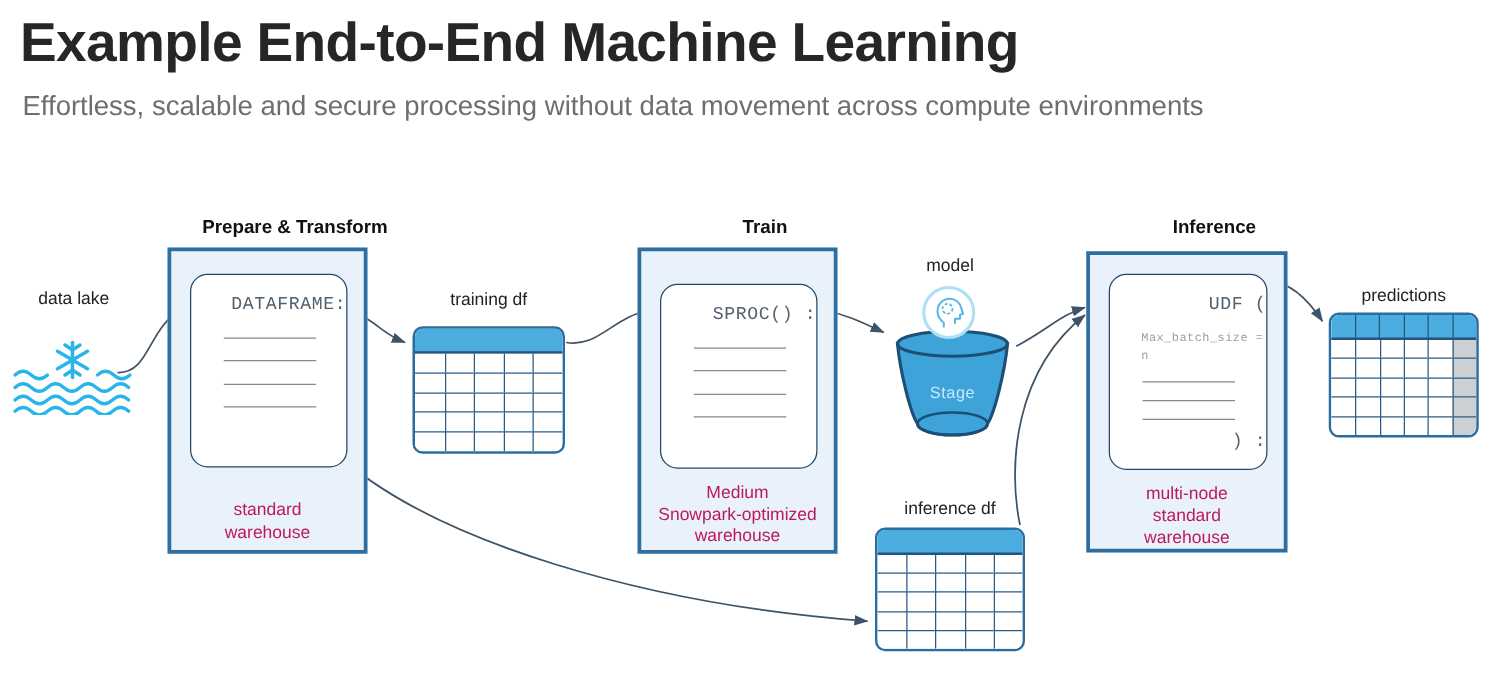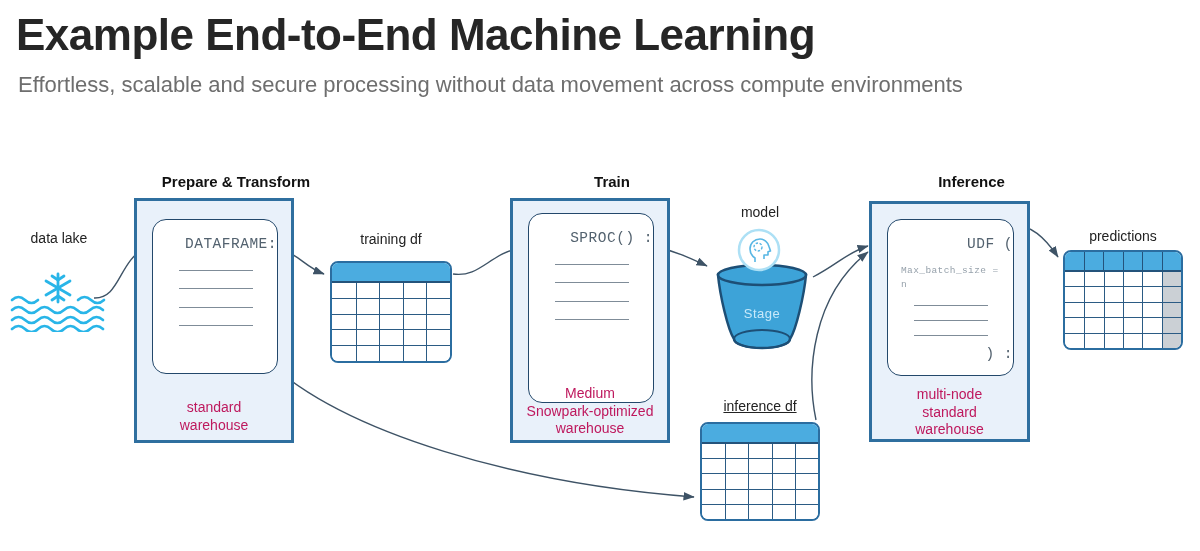--- a/index.html
+++ b/index.html
@@ -13,21 +13,21 @@
 
   .page-title{position:absolute;left:16px;top:10px;font-size:44px;font-weight:700;color:#262626;letter-spacing:-.5px;}
   .page-subtitle{position:absolute;left:18px;top:72px;font-size:22px;color:#6e6e6e;}
 
   .section-title{position:absolute;font-size:15px;font-weight:700;color:#111;text-align:center;margin-left:22px;}
   .wh-box{position:absolute;background:var(--boxfill);border:3px solid var(--boxborder);}
   .card{position:absolute;background:#fff;border:1.6px solid var(--cardborder);border-radius:14px;}
   .code{font-family:"Liberation Mono","DejaVu Sans Mono",monospace;font-size:14.5px;color:var(--code);letter-spacing:.5px;white-space:pre-line;}
   .code-small{font-family:"Liberation Mono","DejaVu Sans Mono",monospace;font-size:9.5px;color:#96a1ab;letter-spacing:.4px;white-space:pre-line;line-height:1.5;}
   .card .code{margin:16px 0 0 13px;text-align:right;}
-  .card .code-small{margin:12px 0 0 13px;}
+  .card .code-small{margin:12px 0 0 25px;}
   .card .code-close{margin:10px 0 0 13px;}
   .blank-lines{margin-left:26px;}
   .blank-line{width:74px;border-top:1.6px solid var(--line);margin-top:17.5px;}
   .wh-label{position:absolute;font-size:14px;color:#be185d;text-align:center;line-height:1.25;white-space:pre-line;}
   .node-label{position:absolute;font-size:14px;color:#222;text-align:center;}
 
   .dtable{position:absolute;background:#fff;border:2.5px solid var(--tableborder);border-radius:8px;overflow:hidden;display:flex;flex-direction:column;}
   .t-header{height:20px;flex:0 0 auto;background:var(--thead);border-bottom:2.5px solid #24537b;display:flex;}
   .t-hcell{flex:1;border-right:1.8px solid #24537b;}
   .t-hcell:last-child{border-right:none;}
@@ -127,21 +127,21 @@
         <div class="t-cell no-left"></div>
         <div class="t-cell"></div>
         <div class="t-cell"></div>
         <div class="t-cell"></div>
         <div class="t-cell"></div>
       </div>
   </div>
 
   <div class="section-title" style="left:510px;top:173px;width:160px;">Train</div>
   <div class="wh-box" style="left:510px;top:198px;width:160px;height:245px;">
-    <div class="card" style="left:15px;top:12px;width:126px;height:190px;">
+    <div class="card" style="left:15px;top:26px;width:126px;height:148px;">
       <div class="code">SPROC() :</div>
       <div class="blank-lines">
         <div class="blank-line"></div>
           <div class="blank-line"></div>
           <div class="blank-line"></div>
           <div class="blank-line"></div>
       </div>
     </div>
     <div class="wh-label" style="left:0;top:184px;width:154px;">Medium
 Snowpark-optimized
@@ -154,21 +154,21 @@
     <ellipse cx="48" cy="77" rx="28" ry="9" fill="none" stroke="#1d4f76" stroke-width="2"></ellipse>
     <ellipse cx="48" cy="13" rx="44" ry="10" fill="#3da3d8" stroke="#1d4f76" stroke-width="2.5"></ellipse>
   </svg>
   <svg style="position:absolute;left:737px;top:228px;" width="44" height="44" viewBox="0 0 44 44">
     <circle cx="22" cy="22" r="20" fill="#fff" stroke="#ade0f5" stroke-width="2.5"></circle>
     <path d="M18 34 v-4 c-3 -2 -5 -5 -5 -9 c0 -6 4.5 -10 10 -10 c4 0 8 3 9 7.5 l1.5 4.5 l-2.5 0.8 v3.2 h-4 v4" fill="none" stroke="#58b6e4" stroke-width="1.6" stroke-linejoin="round"></path>
     <circle cx="21" cy="19" r="4" fill="none" stroke="#58b6e4" stroke-width="1.4" stroke-dasharray="2.4 1.6"></circle>
   </svg>
   <div class="stage-label" style="left:714px;top:306px;width:96px;">Stage</div>
 
-  <div class="node-label" style="left:700px;top:398px;width:120px;text-decoration:underline;">inference df</div>
+  <div class="node-label" style="left:700px;top:398px;width:120px;">inference df</div>
   <div class="dtable" style="left:700px;top:422px;width:120px;height:99px;">
     <div class="t-header"></div>
     <div class="t-body" style="grid-template-columns: repeat(5, 1fr);">
         <div class="t-cell no-top no-left"></div>
         <div class="t-cell no-top"></div>
         <div class="t-cell no-top"></div>
         <div class="t-cell no-top"></div>
         <div class="t-cell no-top"></div>
         <div class="t-cell no-left"></div>
         <div class="t-cell"></div>

